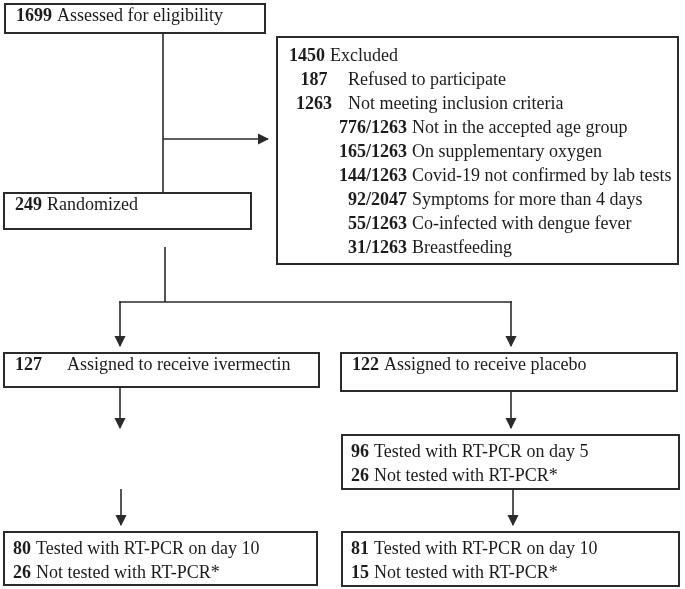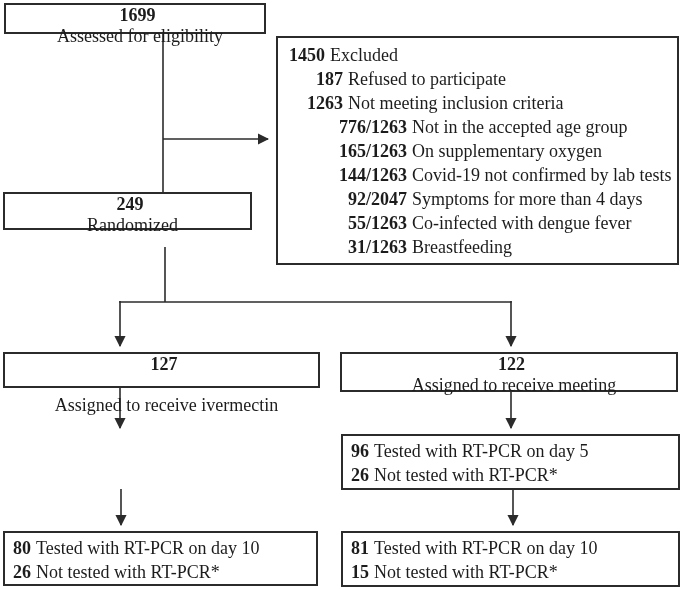--- a/index.html
+++ b/index.html
@@ -19,41 +19,39 @@
   }
   .box {
     position: absolute;
     box-sizing: border-box;
     border: 2px solid #2b2b2b;
     background: #ffffff;
     white-space: nowrap;
   }
   .single {
     display: flex;
-    align-items: center;
     padding-left: 10px;
-    flex-direction: column;
   }
   .multi {
     padding: 3px 4px 4px 8px;
   }
   .row { line-height: 24px; }
   .num {
     font-weight: bold;
     display: inline-block;
     text-align: right;
     margin-right: 5px;
   }
   .num-inline {
     font-weight: bold;
     margin-right: 5px;
   }
   
   .w-l0 { width: 40px; }
-  .w-l1 { width: 58px; }
+  .w-l1 { width: 58px; text-align: center; }
   .w-l2 { width: 122px; }
   .w-s3 { width: 27px; }
   .w-s2 { width: 18px; }
 
   
   .b-assessed      { left: 4px;   top: 3px;   width: 262px; height: 31px; }
   .b-excluded      { left: 276px; top: 36px;  width: 403px; height: 229px; padding-top: 5px; padding-left: 7px; }
   .b-randomized    { left: 3px;   top: 192px; width: 249px; height: 38px; }
   .b-arm-iver      { left: 3px;   top: 352px; width: 317px; height: 36px; gap: 20px; }
   .b-arm-placebo   { left: 340px; top: 352px; width: 338px; height: 40px; }
@@ -135,21 +133,21 @@
     <span>Randomized</span>
   </div>
 
   <div class="box single b-arm-iver">
     <span class="num-inline">127</span>
     <span>Assigned to receive ivermectin</span>
   </div>
 
   <div class="box single b-arm-placebo">
     <span class="num-inline">122</span>
-    <span>Assigned to receive meeting</span>
+    <span>Assigned to receive placebo</span>
   </div>
 
 
   <div class="box multi b-placebo-day5">
     <div class="row">
       <span class="num w-s2">96</span><span>Tested with RT-PCR on day 5</span>
     </div>
     <div class="row">
       <span class="num w-s2">26</span><span>Not tested with RT-PCR*</span>
     </div>

